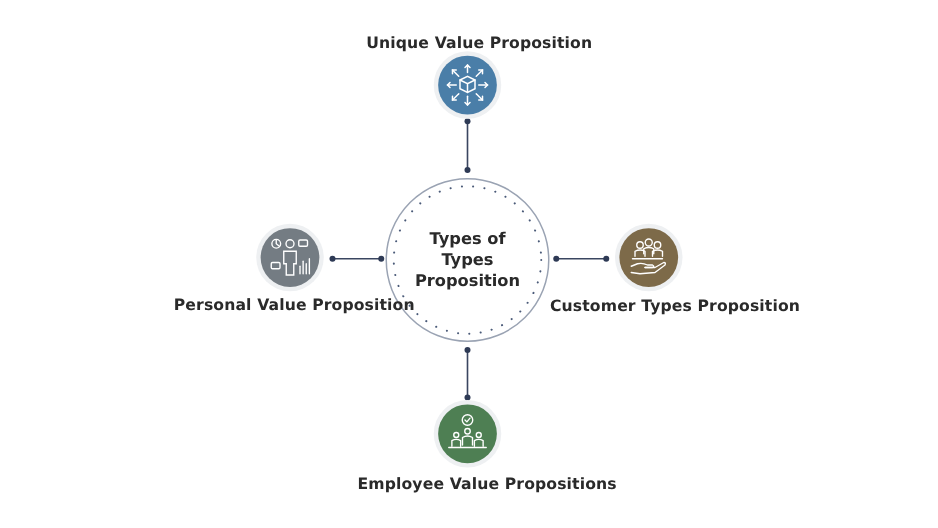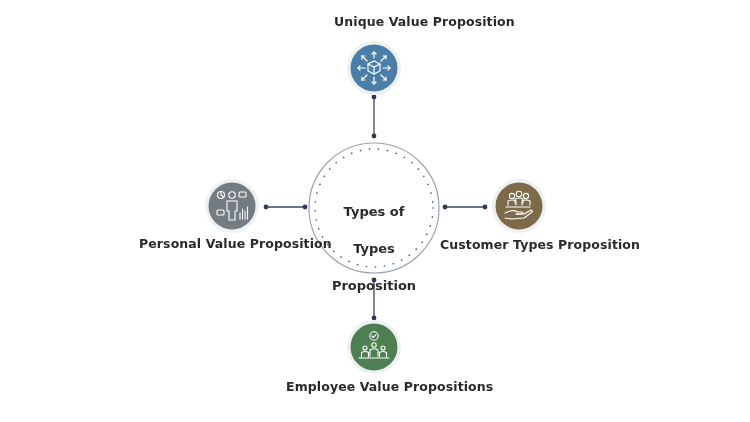--- a/index.html
+++ b/index.html
@@ -4,21 +4,21 @@
   <style>
     html, body { margin: 0; padding: 0; background: #ffffff; }
     body { width: 750px; height: 422px; position: relative; overflow: hidden;
            font-family: "DejaVu Sans", sans-serif; }
     .canvas { position: absolute; left: 0; top: 0; width: 750px; height: 422px; }
     .label { position: absolute; font-weight: bold; font-size: 12.5px; color: #2a2a2a;
              white-space: nowrap; letter-spacing: 0.1px; }
     .center-text { position: absolute; left: 314px; top: 183px; width: 120px;
                    text-align: center; font-size: 13px; line-height: 17px;
                    color: #2a2a2a; font-weight: bold; }
-    .center-text div { display: block; margin-top: 20px; }
+    .center-text div { display: block; }
   </style>
 </head>
 <body>
 
 <div class="canvas">
   <svg width="750" height="422" viewBox="0 0 750 422" xmlns="http://www.w3.org/2000/svg" style="position:absolute;left:0;top:0;">
 
     <g>
       <circle cx="374" cy="208" r="65" fill="#ffffff" stroke="#9aa3b3" stroke-width="1.2"></circle>
       <circle cx="374" cy="208" r="59" fill="none" stroke="#4a5a78" stroke-width="1.6" stroke-dasharray="0.1 9" stroke-linecap="round"></circle>
@@ -119,17 +119,17 @@
       </g>
     </g>
   </svg>
 
   <div class="center-text">
     <div>Types of</div>
     <div>Types</div>
     <div>Proposition</div>
   </div>
 
-  <div class="label" style="left:293px; top:14px;margin-left:41px;">Unique Value Proposition</div>
+  <div class="label" style="left:293px; top:26px;">Unique Value Proposition</div>
   <div class="label" style="left:139px; top:236px;">Personal Value Proposition</div>
   <div class="label" style="left:440px; top:237px;">Customer Types Proposition</div>
   <div class="label" style="left:286px; top:379px;">Employee Value Propositions</div>
 </div>
 
 </body></html>

